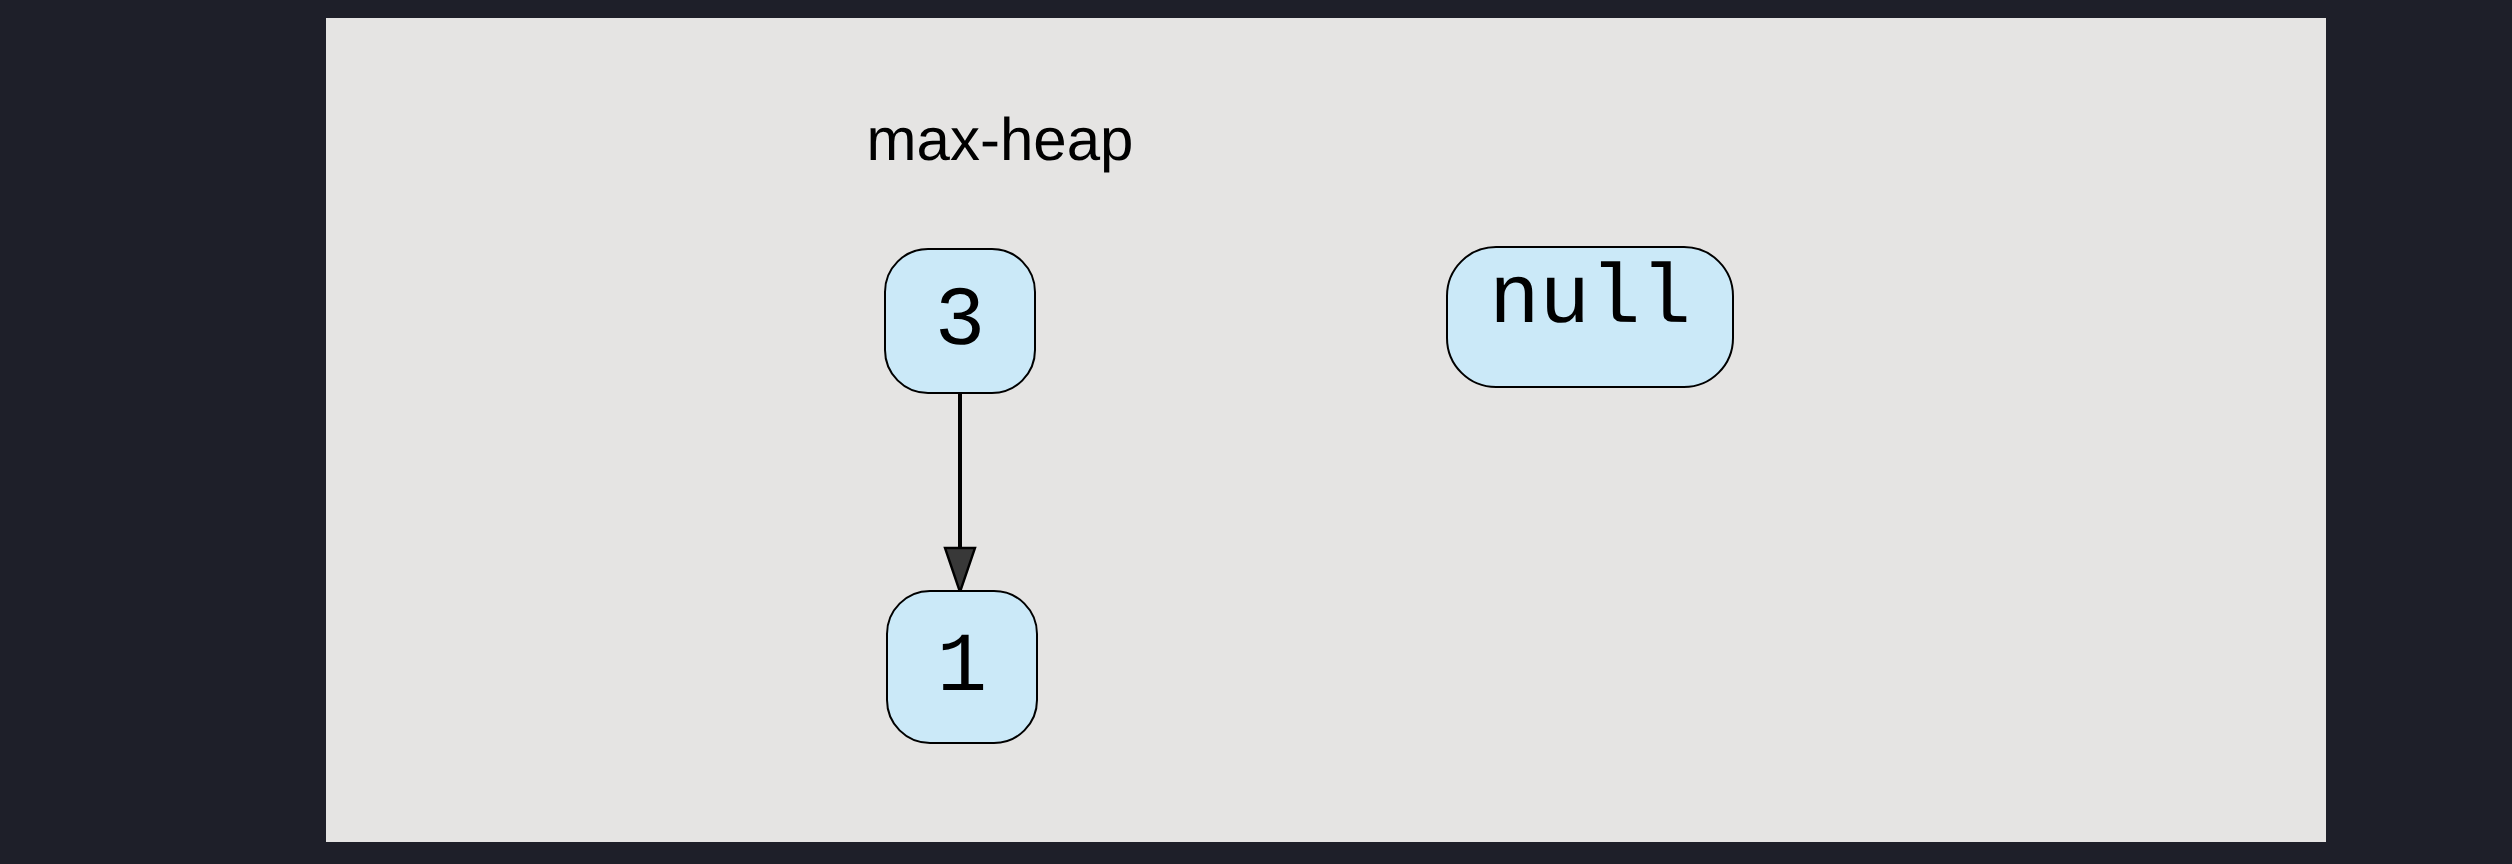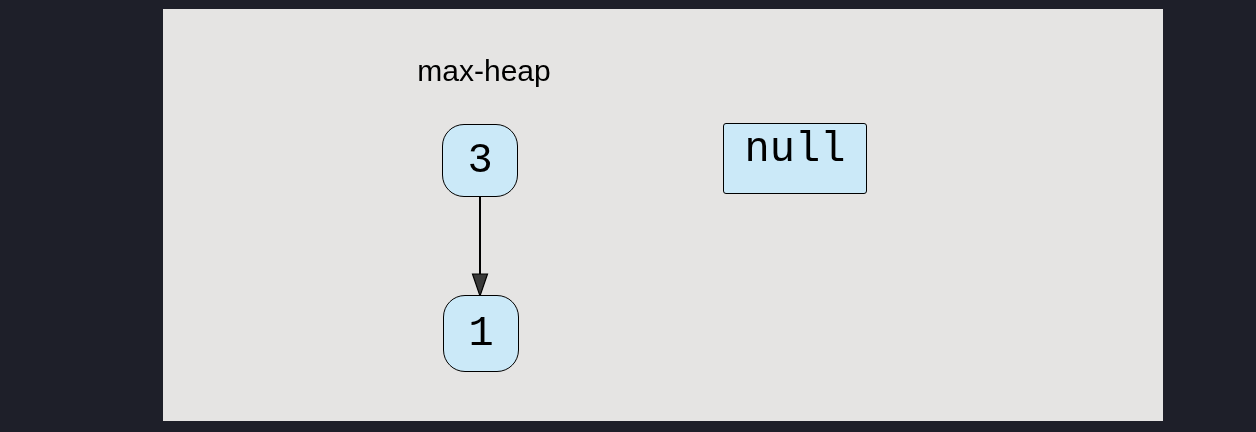--- a/index.html
+++ b/index.html
@@ -26,20 +26,21 @@
   }
   .heap-label {
     position: absolute;
     transform: translate(-50%, -50%);
     font-family: "Liberation Sans", sans-serif;
     font-size: 30px;
     font-weight: 400;
     color: #000000;
     white-space: nowrap;
     line-height: 1;
+    margin-left: 16px;
   }
   .label-max { left: 321px; top: 62px; }
   .label-min { left: 630px; top: 67px; }
   .node {
     position: absolute;
     box-sizing: border-box;
     background: #cbe9f8;
     border: 1.6px solid #000000;
     display: flex;
     align-items: center;
@@ -61,21 +62,21 @@
     top: 286px;
     width: 76px;
     height: 77px;
     border-radius: 22px;
   }
   .node-null {
     left: 560px;
     top: 114px;
     width: 144px;
     height: 71px;
-    border-radius: 3px;
+    border-radius: 25px;
     padding-bottom: 18px;
   }
   .edge-svg {
     position: absolute;
     left: 301px;
     top: 187px;
     width: 32px;
     height: 102px;
   }
 </style>

